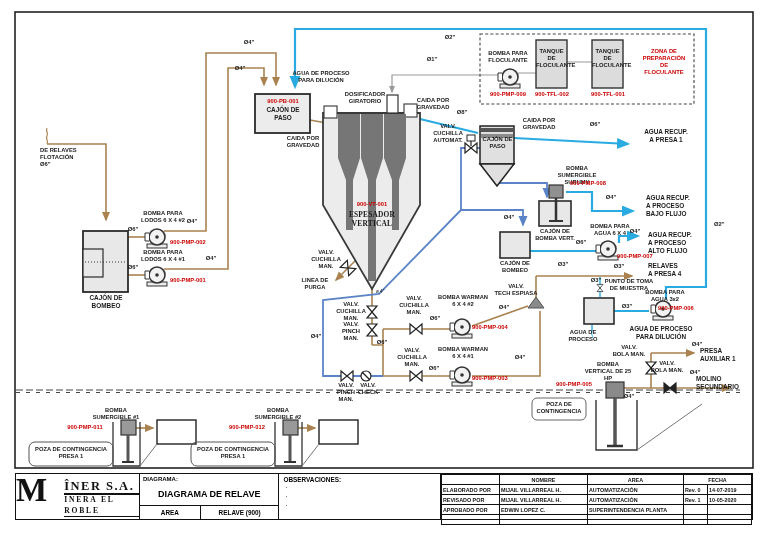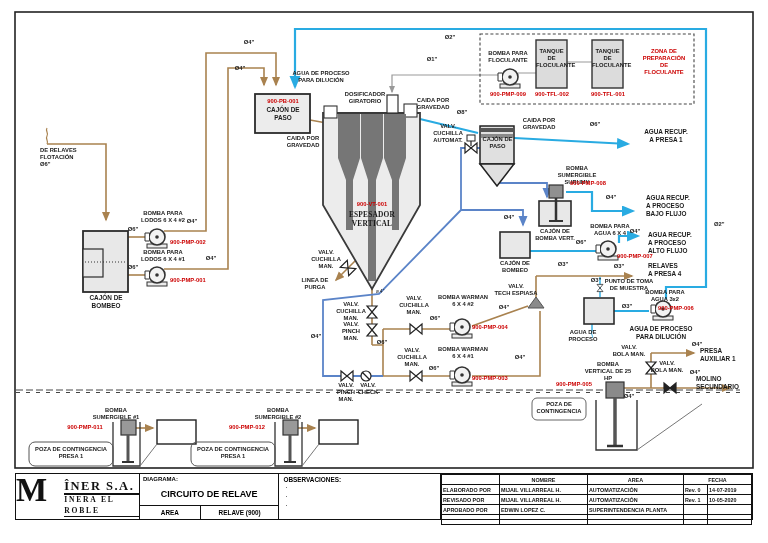--- a/index.html
+++ b/index.html
@@ -380,21 +380,21 @@
     <div class="logo-wrap">
       <span class="logo-m">M</span>
       <span class="logo-col">
         <span class="logo-l1" style="display:block">ÎNER S.A.</span>
         <span class="logo-l2" style="display:block">INERA EL ROBLE</span>
       </span>
     </div>
   </div>
   <div class="tb-cell" id="diag-cell">
     <div class="diag-label">DIAGRAMA:</div>
-    <div class="diag-title">CIRCUITO DE RELAVE</div>
+    <div class="diag-title">DIAGRAMA DE RELAVE</div>
     <div class="diag-bottom">
       <div class="area-l">AREA</div>
       <div class="area-v">RELAVE (900)</div>
     </div>
   </div>
   <div class="tb-cell" id="obs-cell">
     <div class="obs-label">OBSERVACIONES:</div>
     <div class="obs-dots" style="white-space:pre-line">·
 ·
 ·</div>

